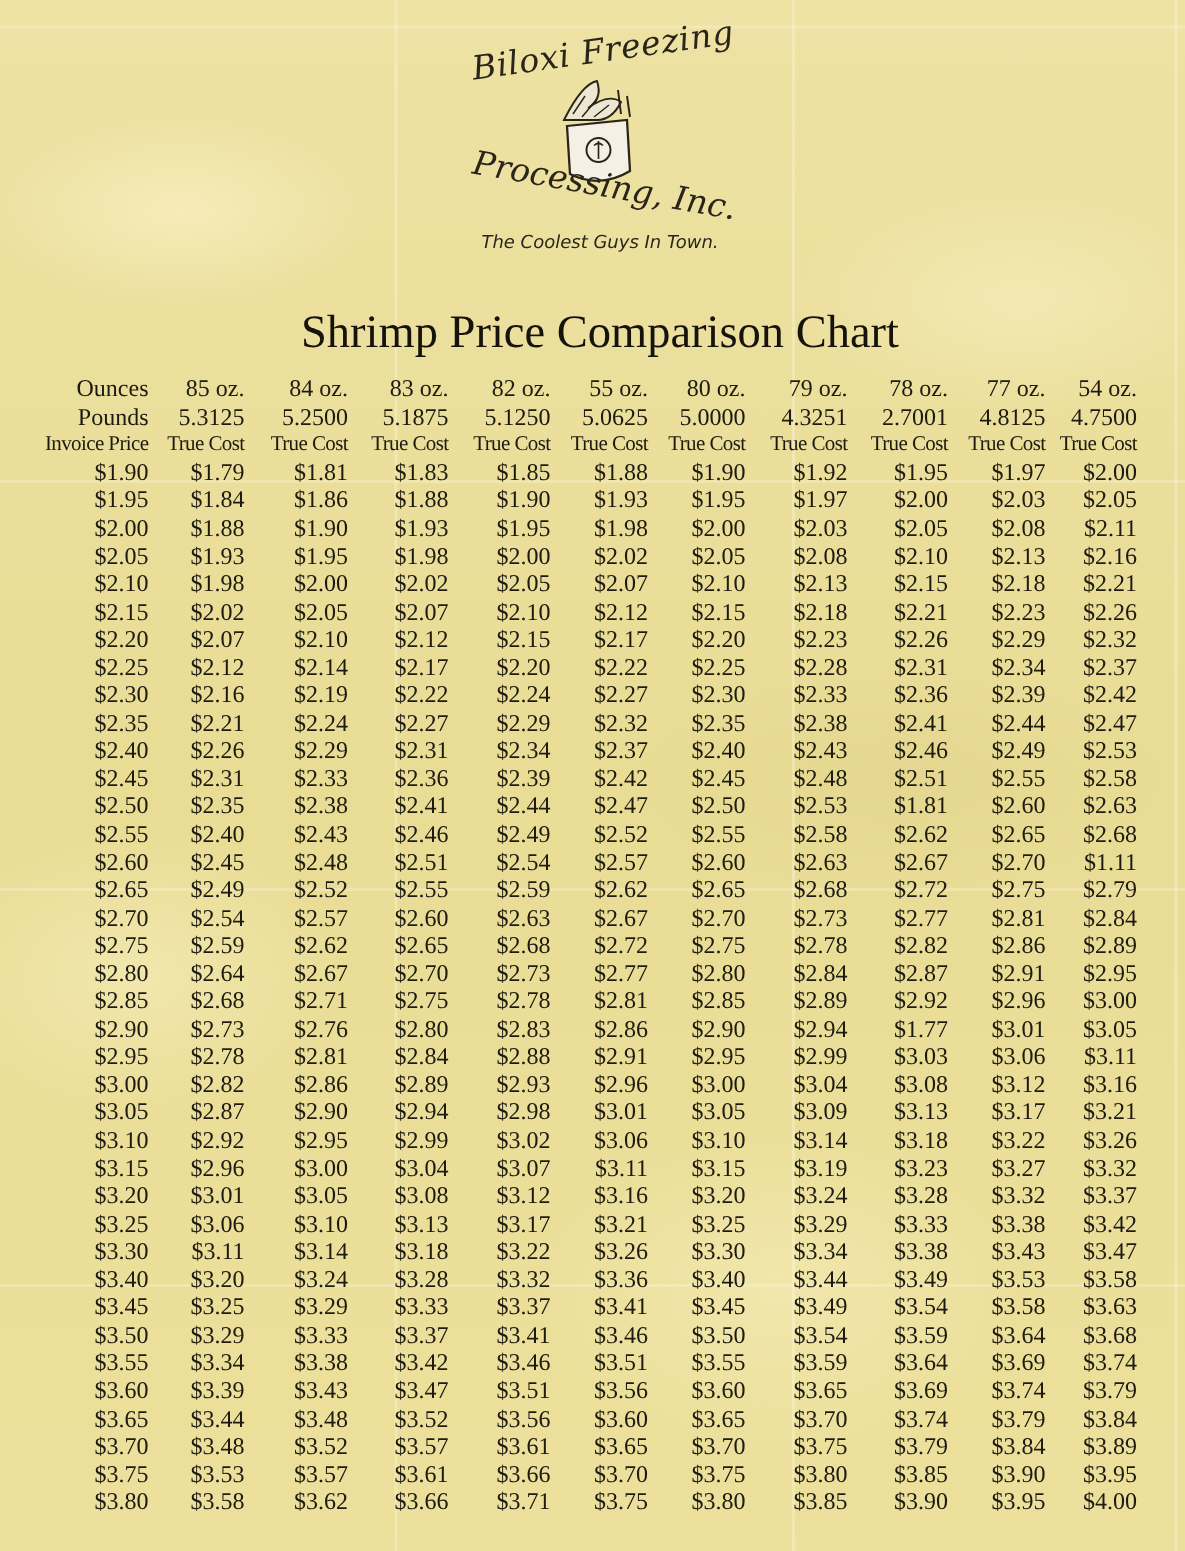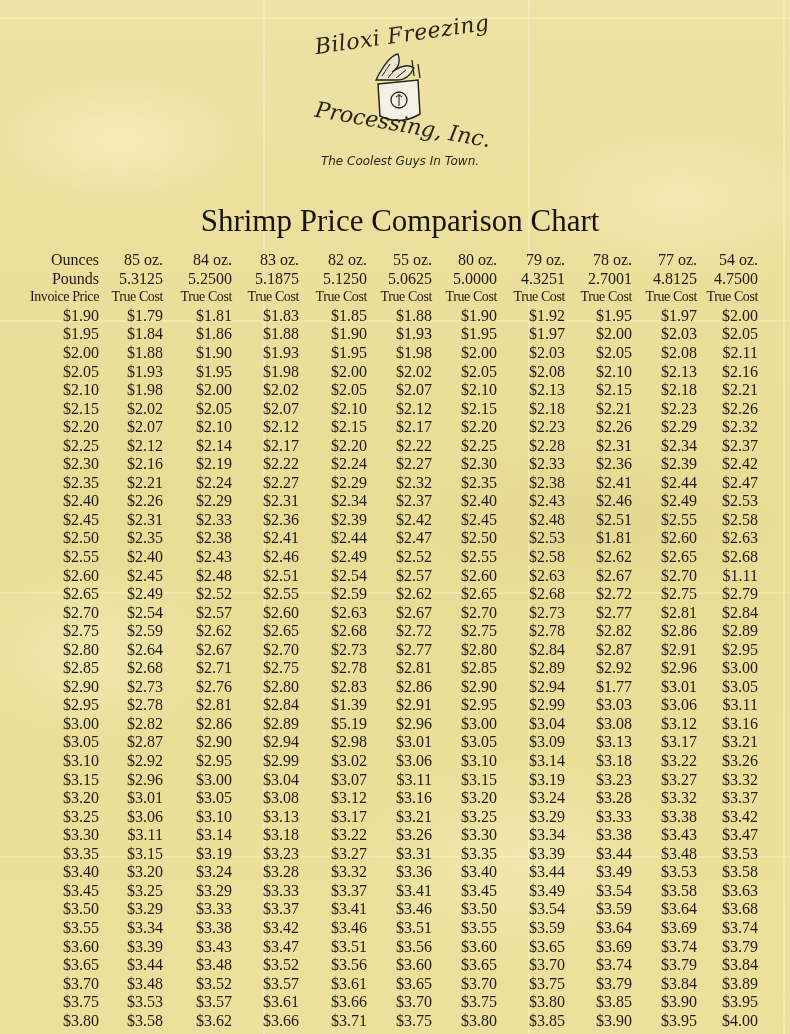--- a/index.html
+++ b/index.html
@@ -375,34 +375,34 @@
         <td class="c7">$2.94</td>
         <td class="c8">$1.77</td>
         <td class="c9">$3.01</td>
         <td class="c10">$3.05</td>
       </tr>
       <tr>
         <td class="c0">$2.95</td>
         <td class="c1">$2.78</td>
         <td class="c2">$2.81</td>
         <td class="c3">$2.84</td>
-        <td class="c4">$1.39</td>
+        <td class="c4">$2.88</td>
         <td class="c5">$2.91</td>
         <td class="c6">$2.95</td>
         <td class="c7">$2.99</td>
         <td class="c8">$3.03</td>
         <td class="c9">$3.06</td>
         <td class="c10">$3.11</td>
       </tr>
       <tr>
         <td class="c0">$3.00</td>
         <td class="c1">$2.82</td>
         <td class="c2">$2.86</td>
         <td class="c3">$2.89</td>
-        <td class="c4">$5.19</td>
+        <td class="c4">$2.93</td>
         <td class="c5">$2.96</td>
         <td class="c6">$3.00</td>
         <td class="c7">$3.04</td>
         <td class="c8">$3.08</td>
         <td class="c9">$3.12</td>
         <td class="c10">$3.16</td>
       </tr>
       <tr>
         <td class="c0">$3.05</td>
         <td class="c1">$2.87</td>
@@ -475,33 +475,20 @@
         <td class="c3">$3.18</td>
         <td class="c4">$3.22</td>
         <td class="c5">$3.26</td>
         <td class="c6">$3.30</td>
         <td class="c7">$3.34</td>
         <td class="c8">$3.38</td>
         <td class="c9">$3.43</td>
         <td class="c10">$3.47</td>
       </tr>
       <tr>
-        <td class="c0">$3.35</td>
-        <td class="c1">$3.15</td>
-        <td class="c2">$3.19</td>
-        <td class="c3">$3.23</td>
-        <td class="c4">$3.27</td>
-        <td class="c5">$3.31</td>
-        <td class="c6">$3.35</td>
-        <td class="c7">$3.39</td>
-        <td class="c8">$3.44</td>
-        <td class="c9">$3.48</td>
-        <td class="c10">$3.53</td>
-      </tr>
-      <tr>
         <td class="c0">$3.40</td>
         <td class="c1">$3.20</td>
         <td class="c2">$3.24</td>
         <td class="c3">$3.28</td>
         <td class="c4">$3.32</td>
         <td class="c5">$3.36</td>
         <td class="c6">$3.40</td>
         <td class="c7">$3.44</td>
         <td class="c8">$3.49</td>
         <td class="c9">$3.53</td>

